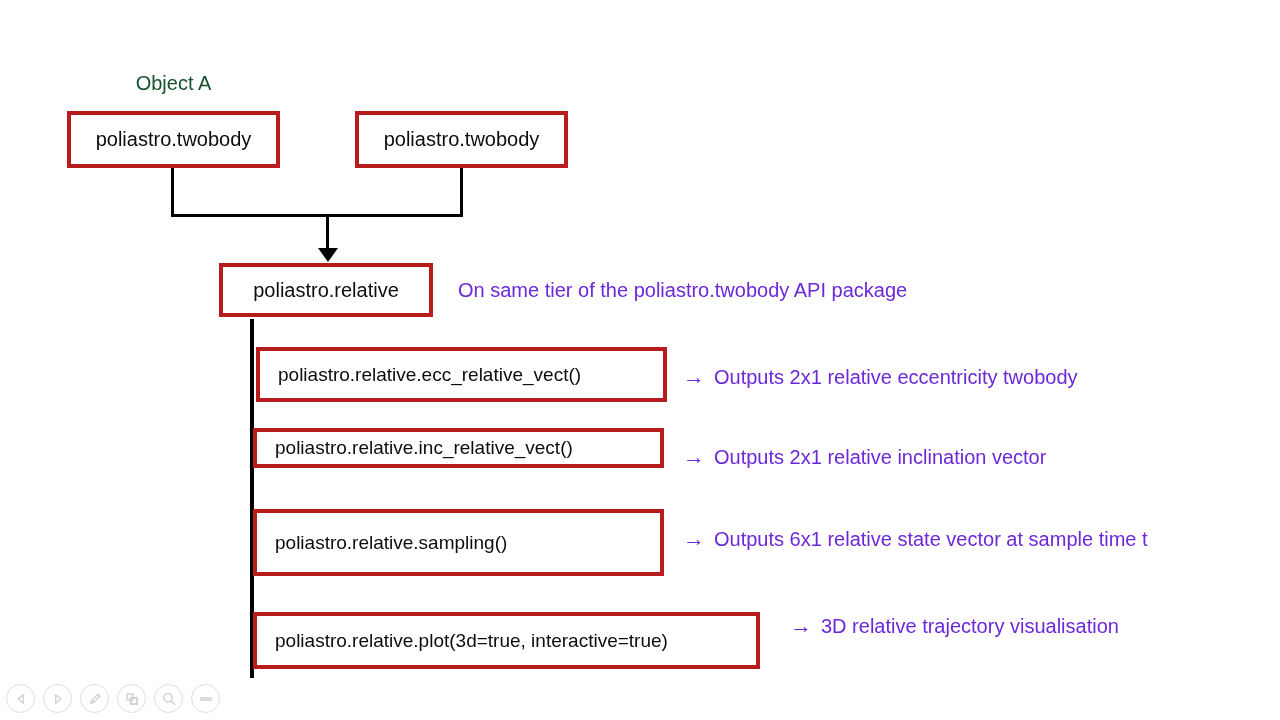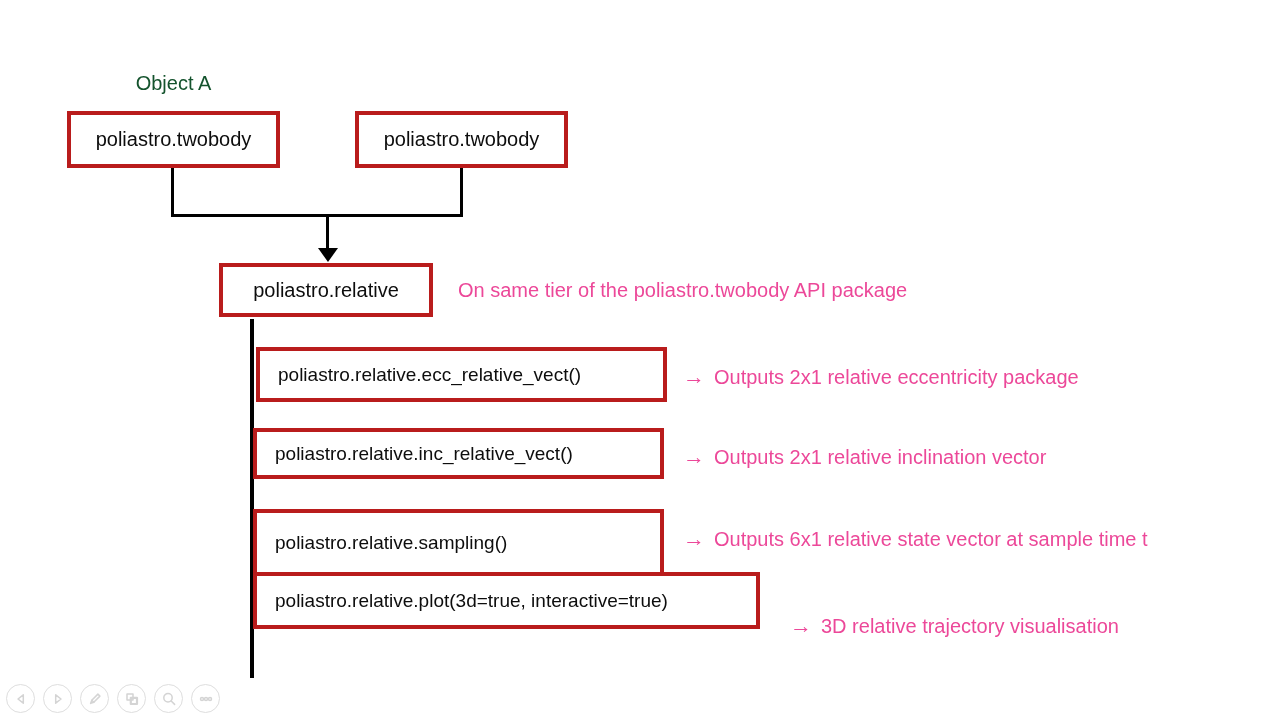--- a/index.html
+++ b/index.html
@@ -21,21 +21,21 @@
     position:absolute;width:0;height:0;
     border-left:10px solid transparent;border-right:10px solid transparent;
     border-top:14px solid #000;
   }
   
   .objlabel{
     position:absolute;width:213px;text-align:center;font-size:20px;color:#14532d;
   }
   .note{
     position:absolute;display:flex;align-items:center;height:26px;
-    font-size:20px;color:#ec4899;white-space:nowrap;
+    font-size:20px;color:#6d28d9;white-space:nowrap;
   }
   .note .arr{font-weight:700;margin-right:9px;font-size:22px;line-height:1;}
   
   .toolbar{
     position:absolute;left:6px;top:684px;display:flex;gap:8px;align-items:center;
   }
   .tbtn{
     box-sizing:border-box;width:29px;height:29px;border-radius:50%;
     border:1.4px solid #dedede;background:#ffffff;
     display:flex;align-items:center;justify-content:center;padding:0;cursor:pointer;
@@ -61,27 +61,27 @@
 
   <div class="dbox" style="left:219px;top:263px;width:214px;height:54px">poliastro.relative</div>
 
   <div class="note" style="left:458px;top:277px">
     <span>On same tier of the poliastro.twobody API package</span>
   </div>
 
   <div class="vline" style="left:250px;top:319px;width:4px;height:359px"></div>
 
   <div class="dbox child" style="left:256px;top:347px;width:411px;height:55px">poliastro.relative.ecc_relative_vect()</div>
-  <div class="dbox child" style="left:253px;top:428px;width:411px;height:51px">poliastro.relative.inc_relative_vect()</div>
+  <div class="dbox child" style="left:253px;top:428px;width:411px;height:40px">poliastro.relative.inc_relative_vect()</div>
   <div class="dbox child" style="left:253px;top:509px;width:411px;height:67px">poliastro.relative.sampling()</div>
-  <div class="dbox child" style="left:253px;top:572px;width:507px;height:57px">poliastro.relative.plot(3d=true, interactive=true)</div>
+  <div class="dbox child" style="left:253px;top:612px;width:507px;height:57px">poliastro.relative.plot(3d=true, interactive=true)</div>
 
   <div class="note" style="left:683px;top:364px">
     <span class="arr">→</span>
-    <span>Outputs 2x1 relative eccentricity package</span>
+    <span>Outputs 2x1 relative eccentricity twobody</span>
   </div>
   <div class="note" style="left:683px;top:444px">
     <span class="arr">→</span>
     <span>Outputs 2x1 relative inclination vector</span>
   </div>
   <div class="note" style="left:683px;top:526px">
     <span class="arr">→</span>
     <span>Outputs 6x1 relative state vector at sample time t</span>
   </div>
   <div class="note" style="left:790px;top:613px">

